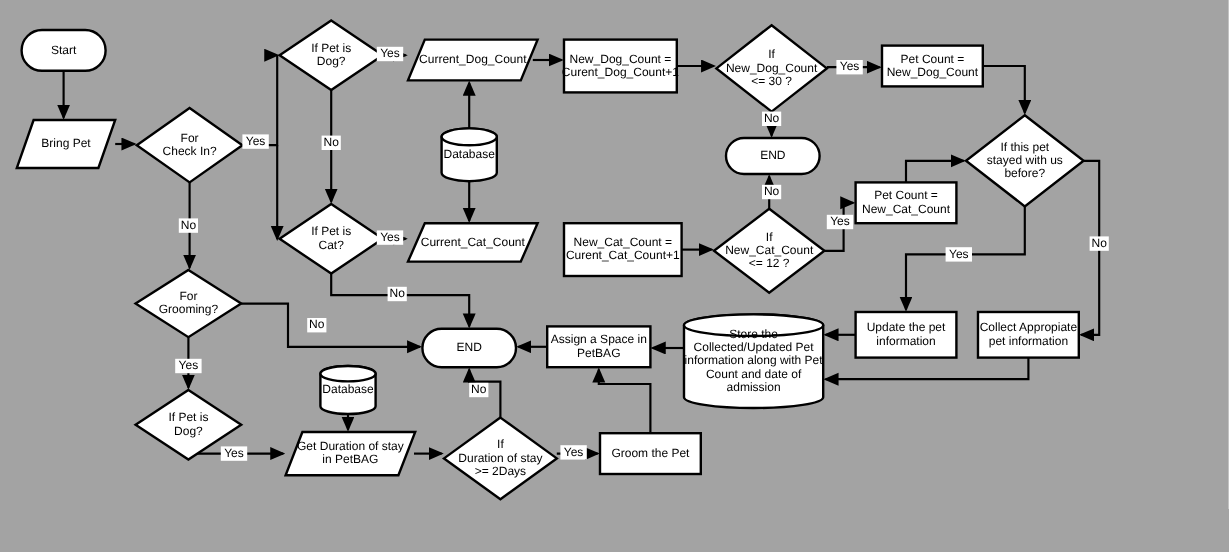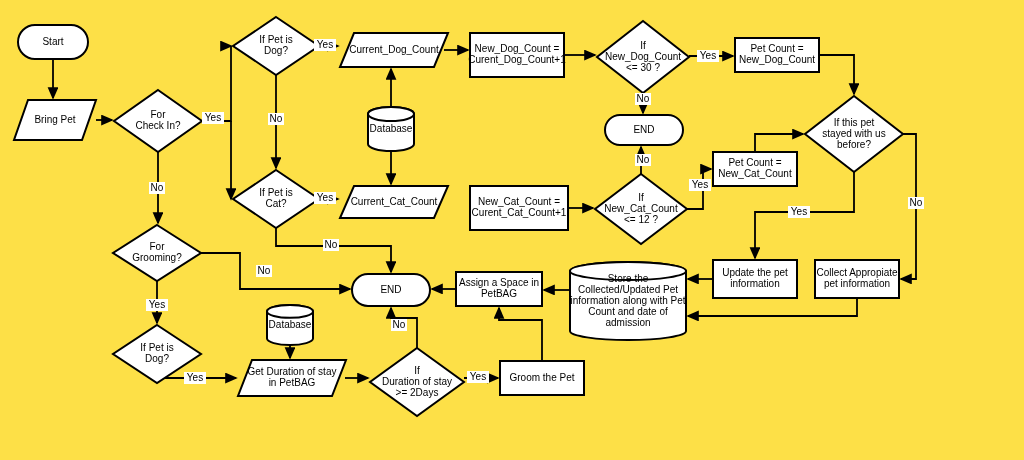--- a/index.html
+++ b/index.html
@@ -4,21 +4,21 @@
 <style>
   html, body {
     margin: 0;
     padding: 0;
     background: #ffffff;
   }
   #canvas {
     position: relative;
     width: 1024px;
     height: 460px;
-    background: #fde047;
+    background: #a3a3a3;
     font-family: "Liberation Sans", sans-serif;
   }
   svg { display: block; }
   .shape { fill: #ffffff; stroke: #000000; stroke-width: 2; }
   .edge { stroke: #000000; stroke-width: 1.8; fill: none; }
   .node-label {
     font-family: "Liberation Sans", sans-serif;
     font-size: 10px;
     fill: #000000;
     text-anchor: middle;

